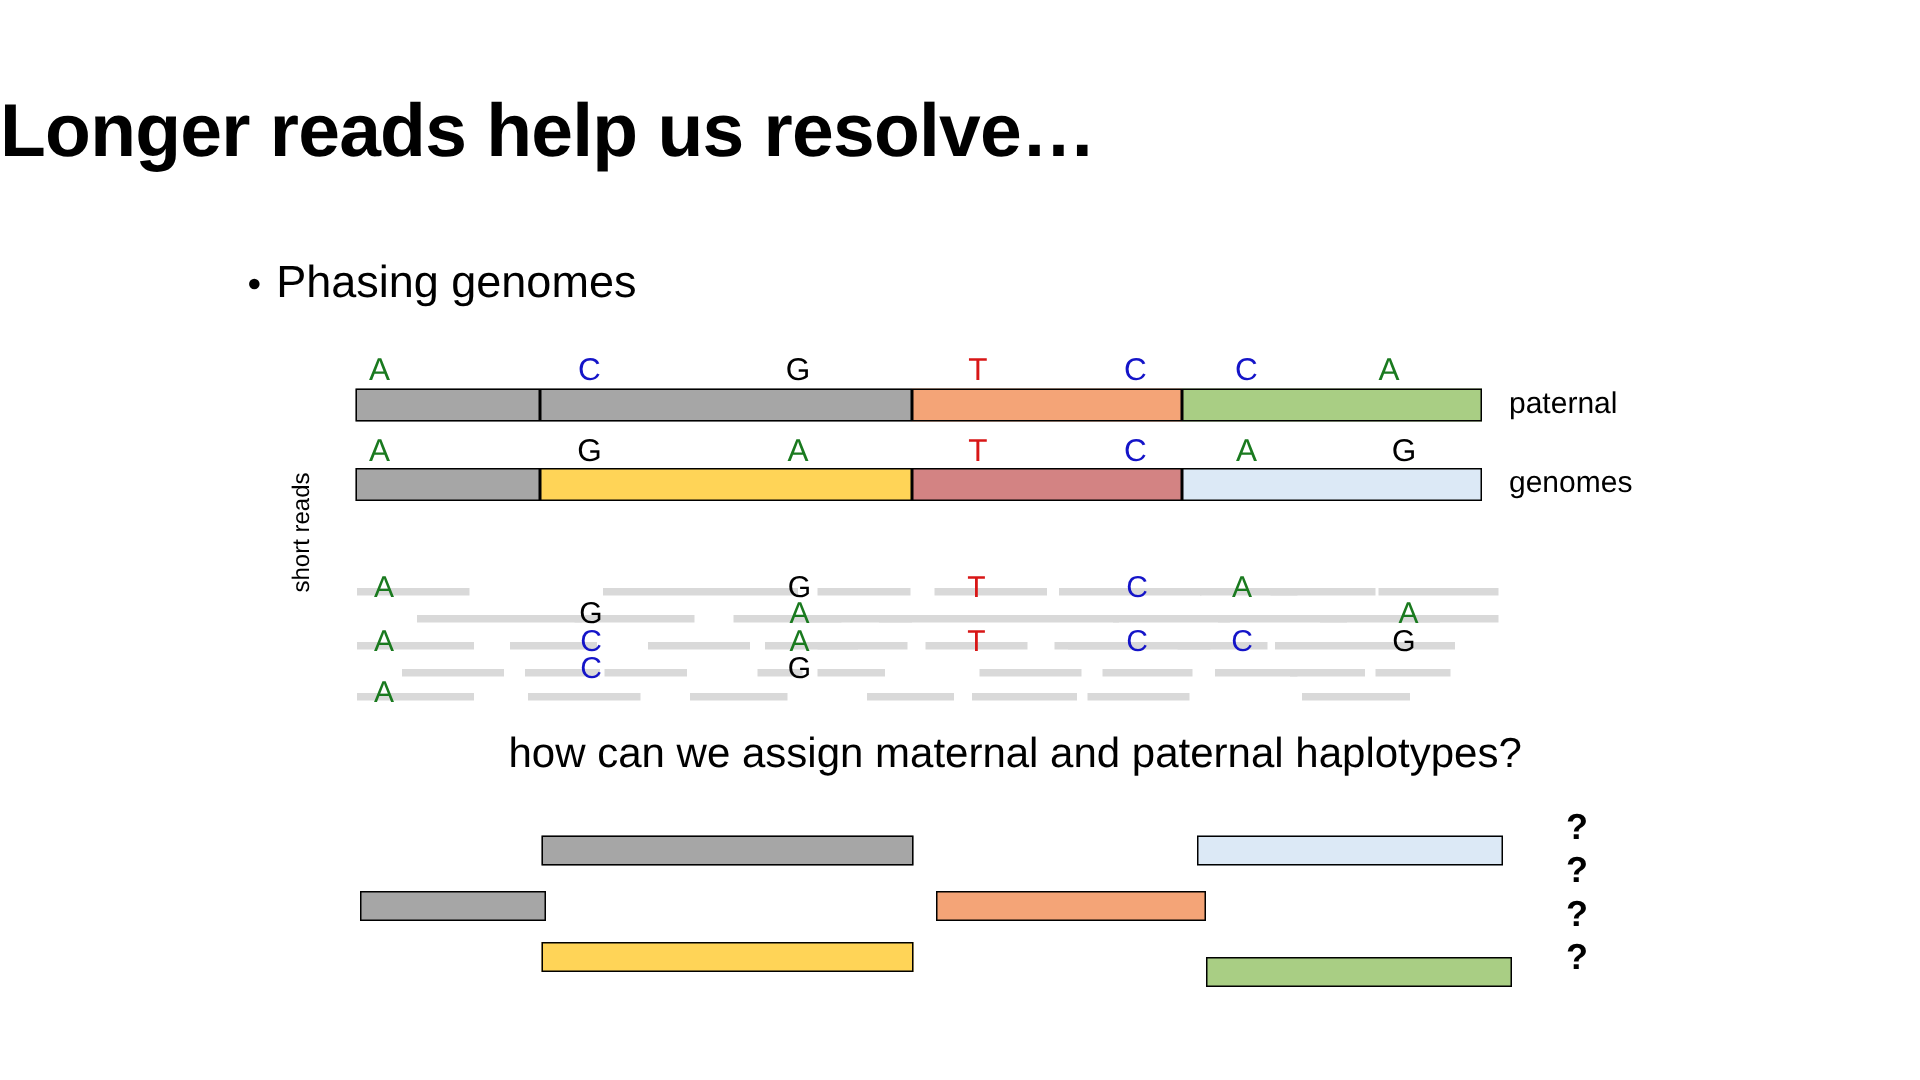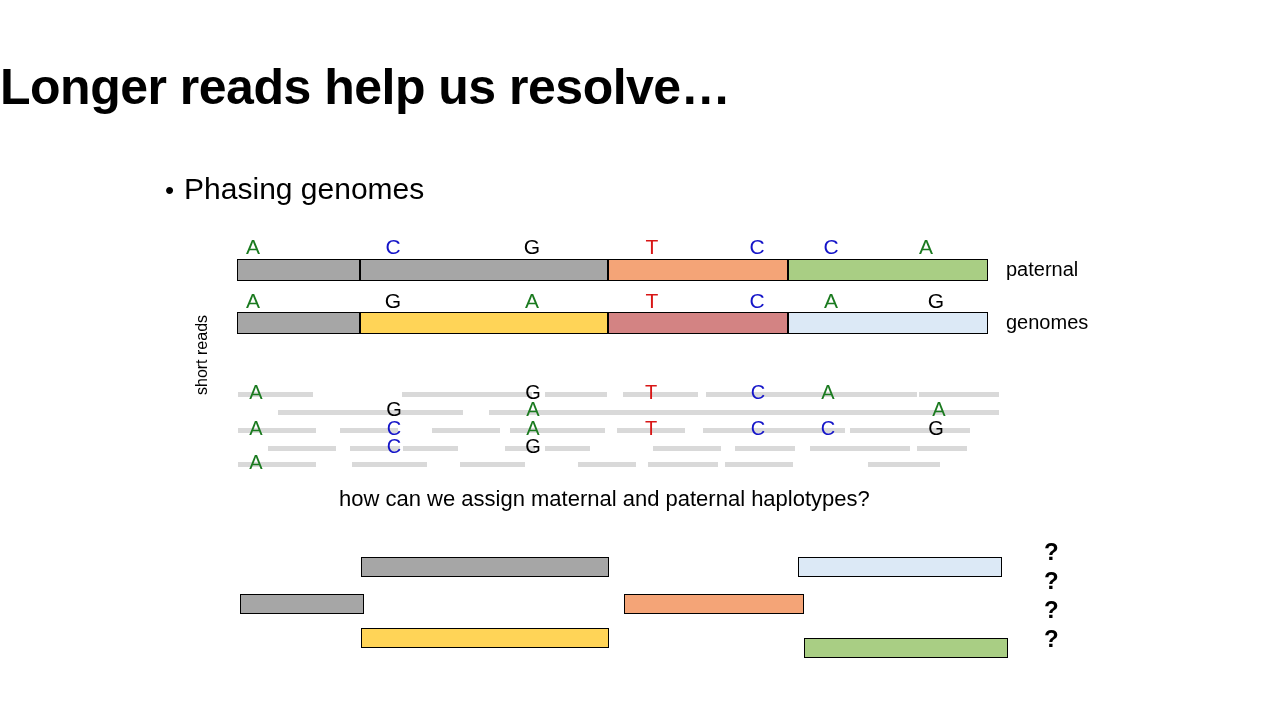--- a/index.html
+++ b/index.html
@@ -90,21 +90,21 @@
     text-align: center;
     width: 20px;
     margin-left: -10px;
     white-space: nowrap;
   }
 
   #caption {
     position: absolute;
     left: 339px; top: 486px;
     font-family: "Liberation Sans", sans-serif;
-    font-size: 22px;
+    font-size: 28px;
     color: #000000;
     white-space: nowrap;
   }
 
   .contig {
     position: absolute;
     height: 20px;
     box-sizing: border-box;
     border: 1px solid #000000;
   }

